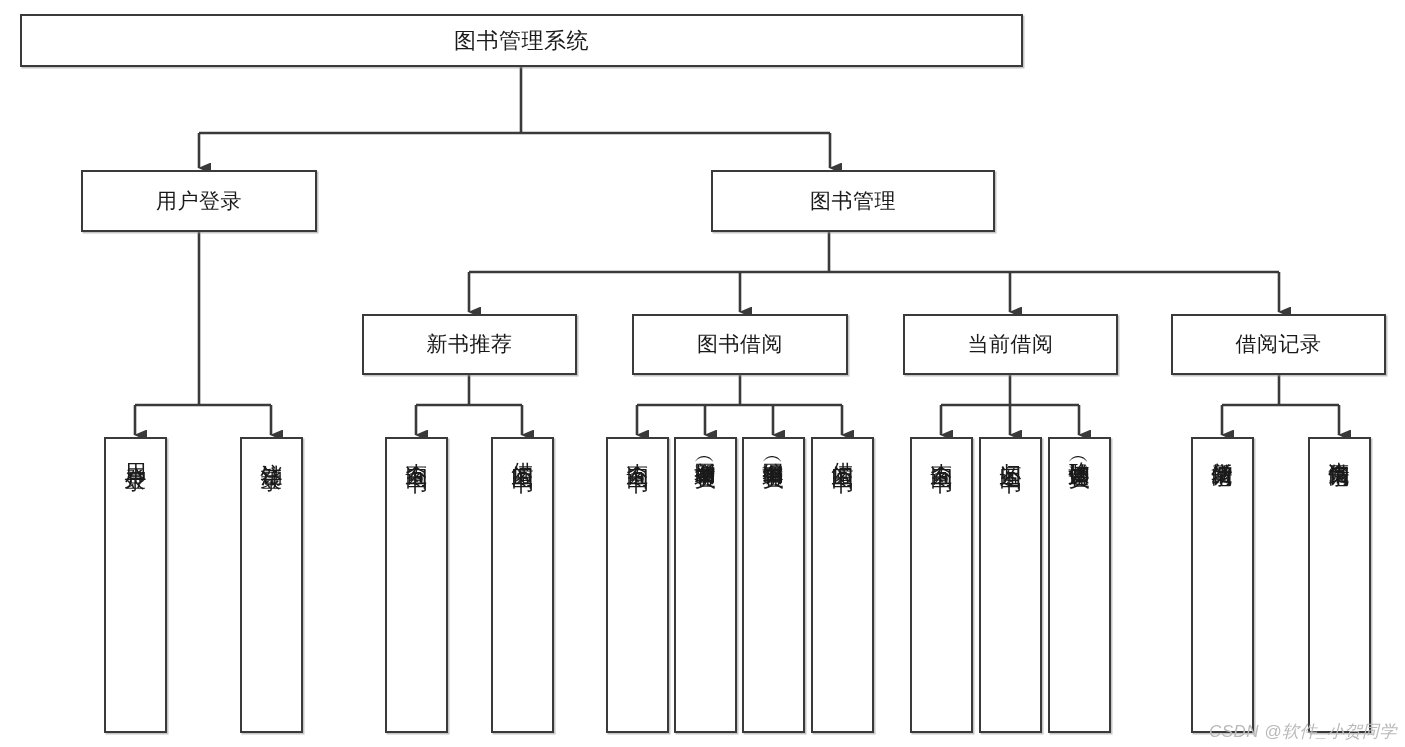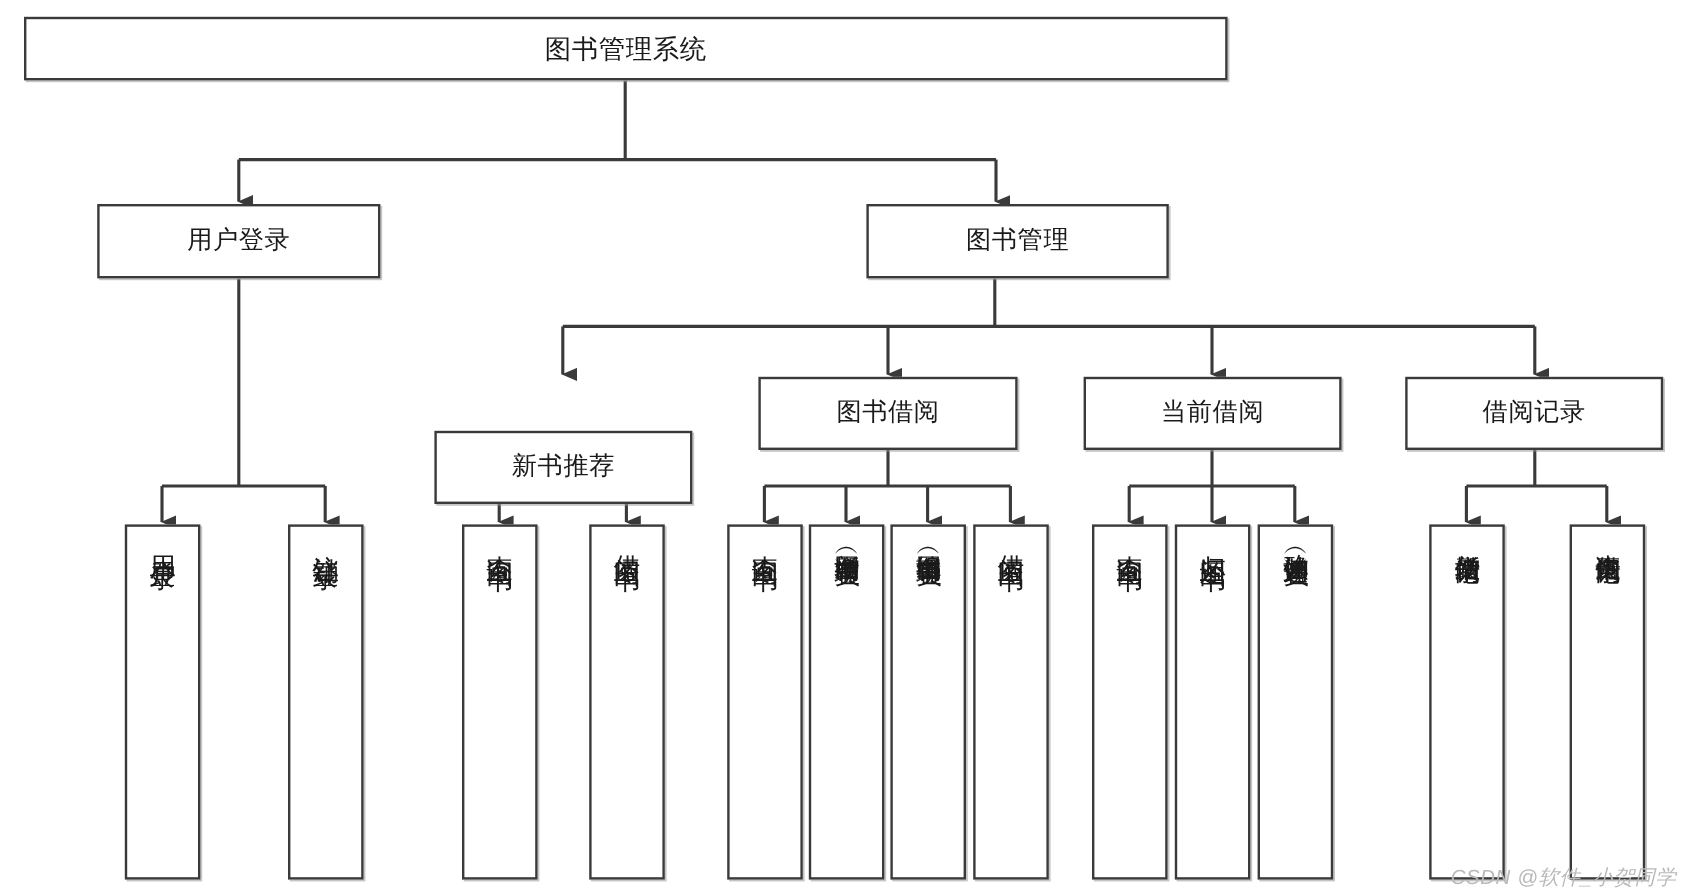--- a/index.html
+++ b/index.html
@@ -114,25 +114,25 @@
     </g>
   </svg>
 
   <div class="node root" style="left:20px;top:14px;width:1003px;height:53px;">
     <span class="lbl">图书管理系统</span>
   </div>
 
   <div class="node lvl1" style="left:81px;top:170px;width:236px;height:62px;">
     <span class="lbl">用户登录</span>
   </div>
-  <div class="node lvl1" style="left:711px;top:170px;width:252px;height:62px;margin-left:11px;">
+  <div class="node lvl1" style="left:711px;top:170px;width:284px;height:62px;">
     <span class="lbl">图书管理</span>
   </div>
 
-  <div class="node lvl2" style="left:362px;top:314px;width:215px;height:61px;margin-top:45px;">
+  <div class="node lvl2" style="left:362px;top:314px;width:215px;height:61px;">
     <span class="lbl">新书推荐</span>
   </div>
   <div class="node lvl2" style="left:632px;top:314px;width:216px;height:61px;text-align:center;">
     <span class="lbl">图书借阅</span>
   </div>
   <div class="node lvl2" style="left:903px;top:314px;width:215px;height:61px;text-align:center;">
     <span class="lbl">当前借阅</span>
   </div>
   <div class="node lvl2" style="left:1171px;top:314px;width:215px;height:61px;">
     <span class="lbl">借阅记录</span>

